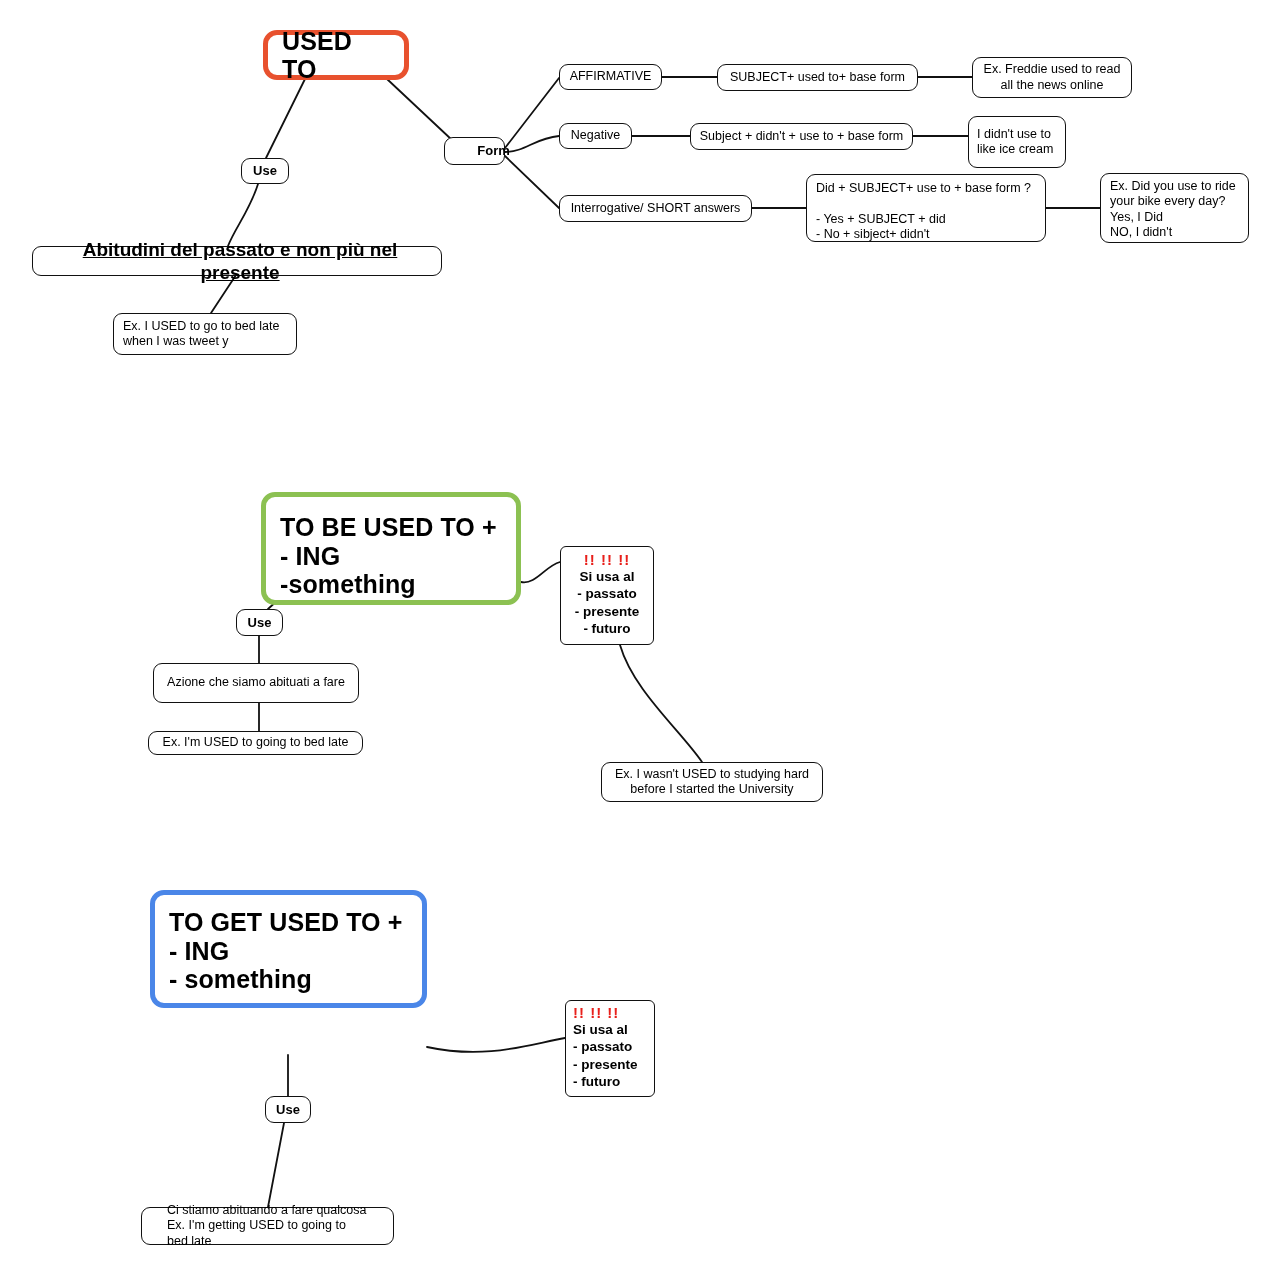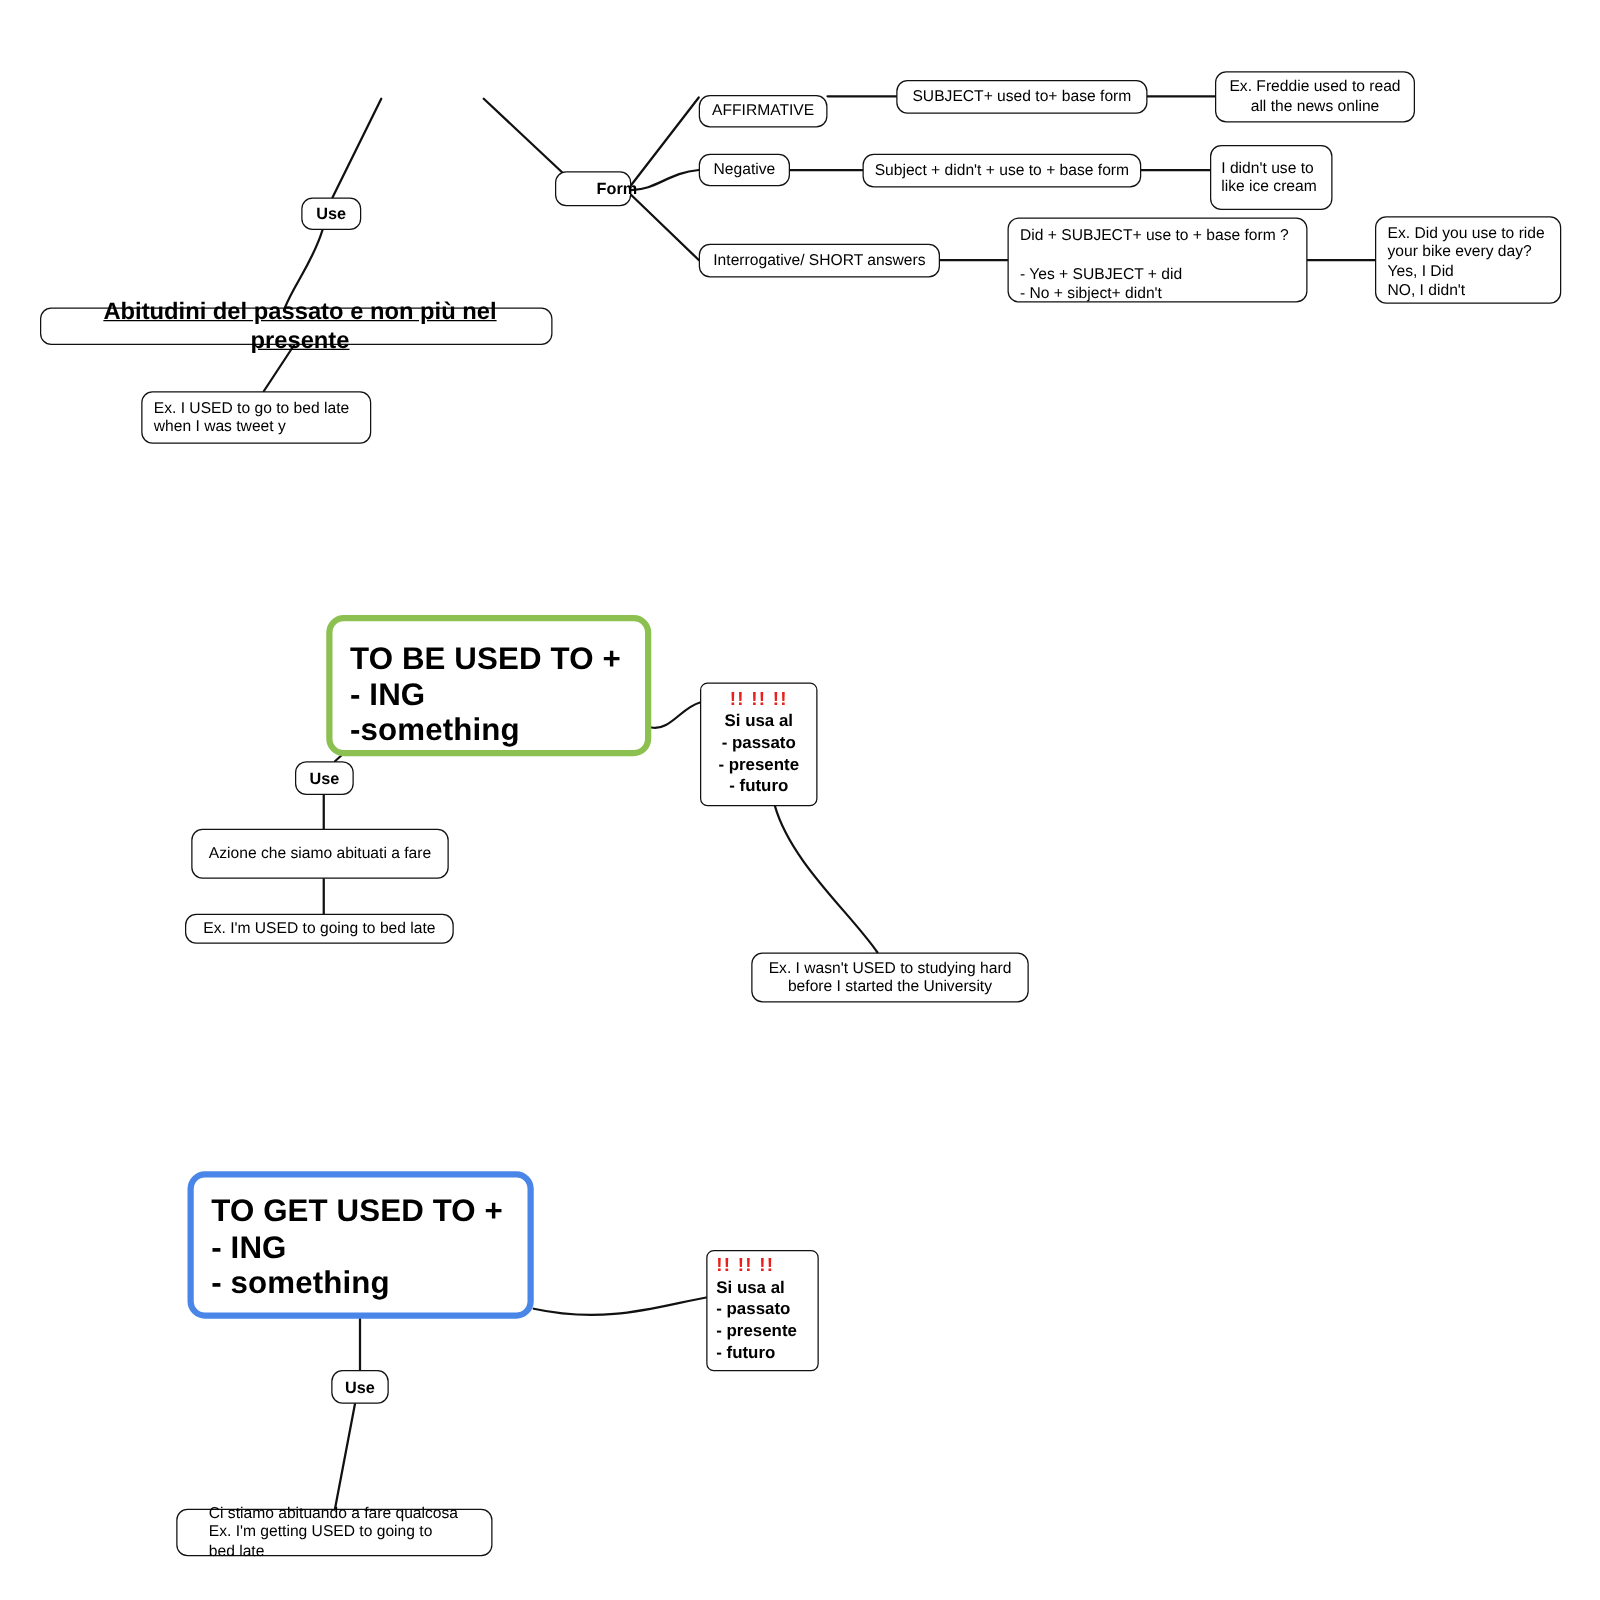--- a/index.html
+++ b/index.html
@@ -129,26 +129,27 @@
       <path d="M 259 636 L 259 663"></path>
       <path d="M 259 687 L 259 731"></path>
       <path d="M 620 645 C 633 690 680 730 702 762"></path>
 
       <path d="M 288 1055 L 288 1096"></path>
       <path d="M 427 1047 C 487 1060 530 1044 565 1038"></path>
       <path d="M 284 1123 L 268 1207"></path>
     </g>
   </svg>
 
+  <div class="node n-title title-red" style="left:263px; top:30px; width:146px; height:50px;">USED TO</div>
 
   <div class="node n-sm-b" style="left:241px; top:158px; width:48px; height:26px;">Use</div>
 
   <div class="node n-sm-b" style="left:444px; top:137px; width:61px; height:28px;padding-left:46px;">Form</div>
 
-  <div class="node n-sm" style="left:559px; top:76px; width:103px; height:26px;">AFFIRMATIVE</div>
+  <div class="node n-sm" style="left:559px; top:64px; width:103px; height:26px;">AFFIRMATIVE</div>
 
   <div class="node n-sm" style="left:559px; top:123px; width:73px; height:26px;">Negative</div>
 
   <div class="node n-sm" style="left:559px; top:195px; width:193px; height:27px;">Interrogative/ SHORT answers</div>
 
   <div class="node n-sm" style="left:717px; top:64px; width:201px; height:27px;">SUBJECT+ used to+ base form</div>
 
   <div class="node n-sm" style="left:690px; top:123px; width:223px; height:27px;">Subject + didn't + use to + base form</div>
 
   <div class="node n-sm n-left" style="left:806px; top:174px; width:240px; height:68px; padding:6px 9px; justify-content:flex-start; align-items:flex-start;">Did + SUBJECT+ use to + base form ?
@@ -186,21 +187,21 @@
     <span class="bangs">!! !! !!</span>
     <span class="lines">Si usa al
 - passato
 - presente
 - futuro</span>
   </div>
 
   <div class="node n-sm" style="left:601px; top:762px; width:222px; height:40px;">Ex. I wasn't USED to studying hard
 before I started the University</div>
 
-  <div class="node n-title title-blue" style="left:150px; top:937px; width:277px; height:118px; align-items:flex-start; padding-top:13px;">TO GET USED TO +
+  <div class="node n-title title-blue" style="left:150px; top:890px; width:277px; height:118px; align-items:flex-start; padding-top:13px;">TO GET USED TO +
 - ING
 - something</div>
 
   <div class="node n-sm-b" style="left:265px; top:1096px; width:46px; height:27px;">Use</div>
 
   <div class="node n-sm n-left" style="left:141px; top:1207px; width:253px; height:38px; padding:4px 25px;">Ci stiamo abituando a fare qualcosa
 Ex. I'm getting USED to going to bed late</div>
 
   <div class="node n-note note-left" style="left:565px; top:1000px; width:90px; height:97px;">
     <span class="bangs">!! !! !!</span>

